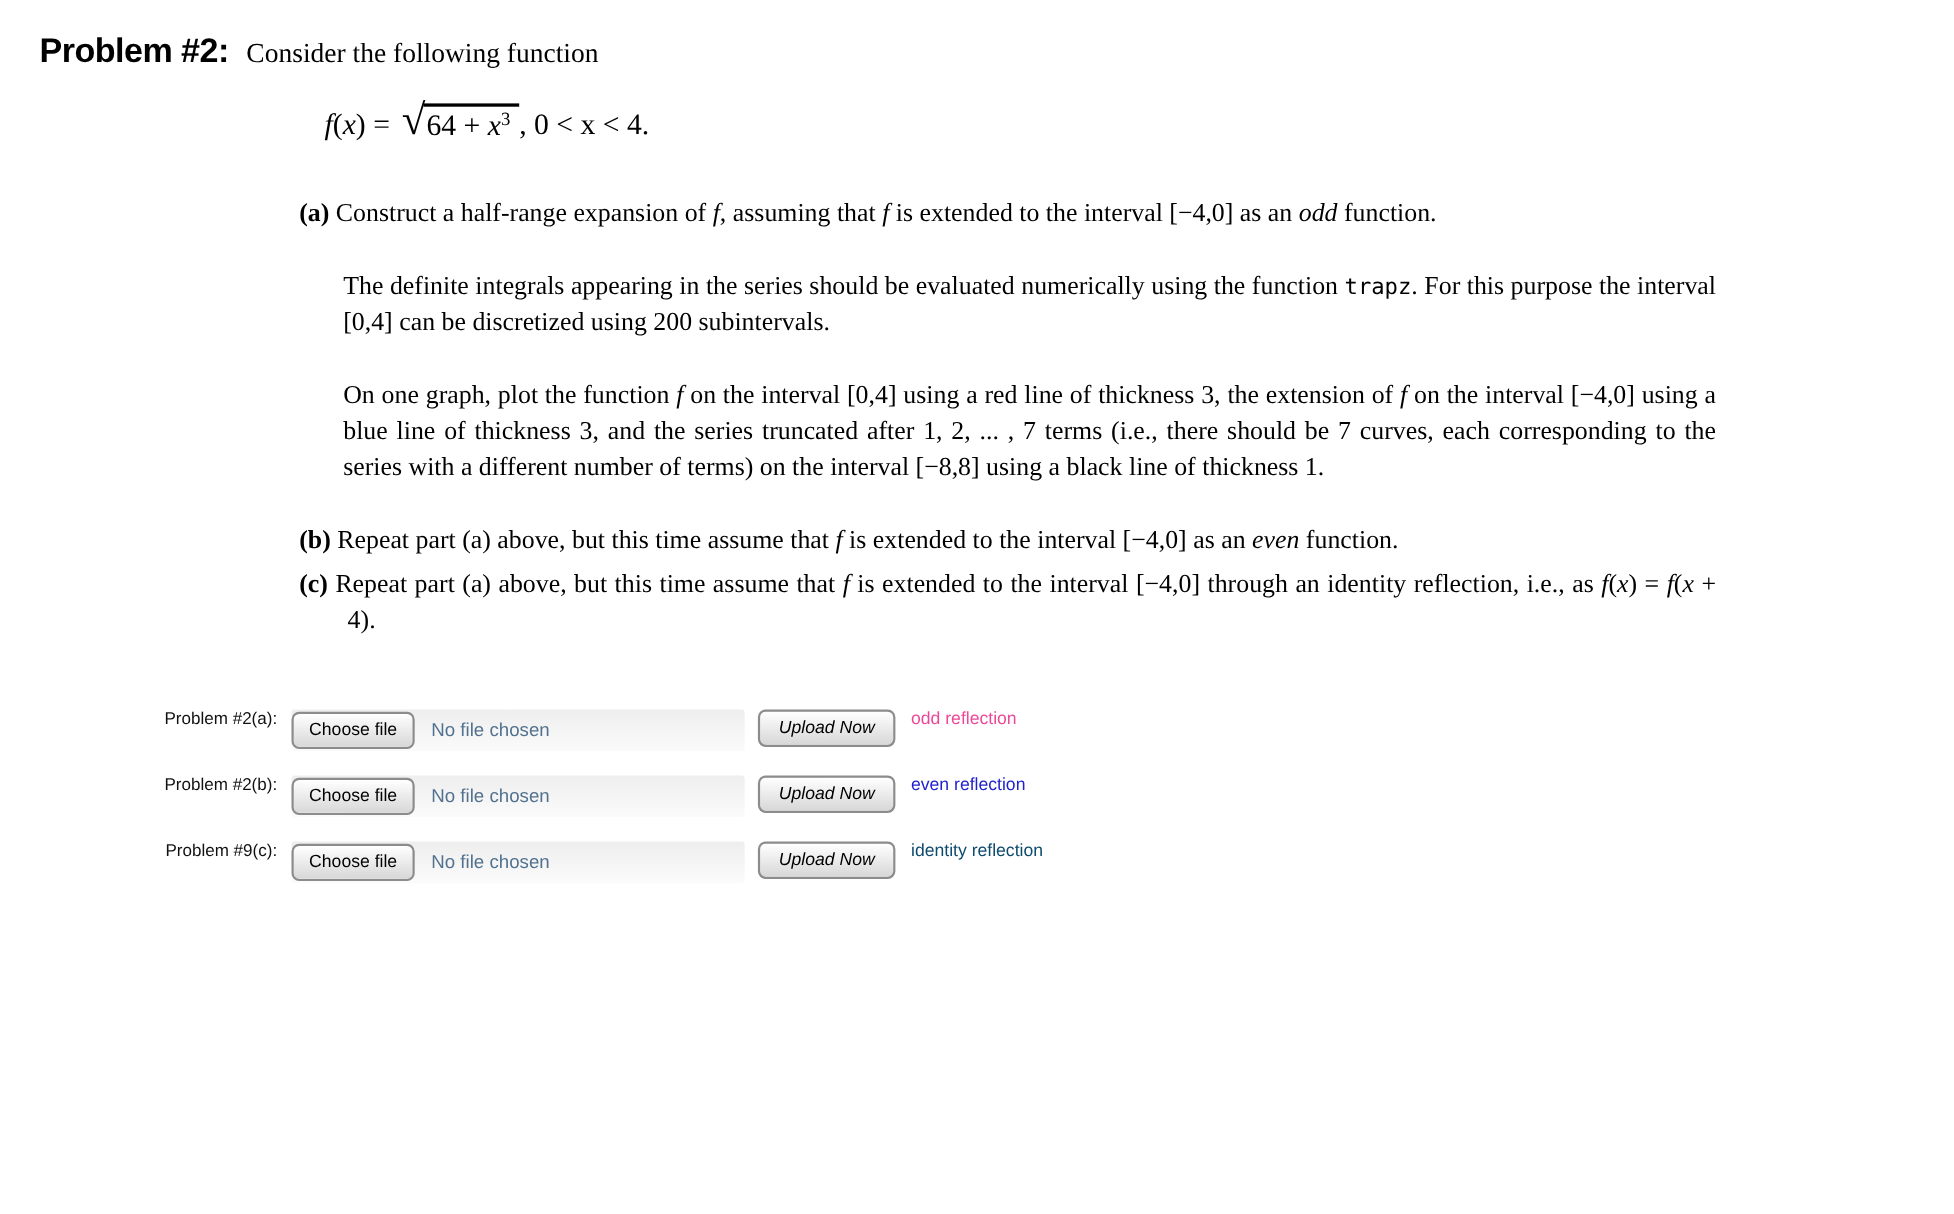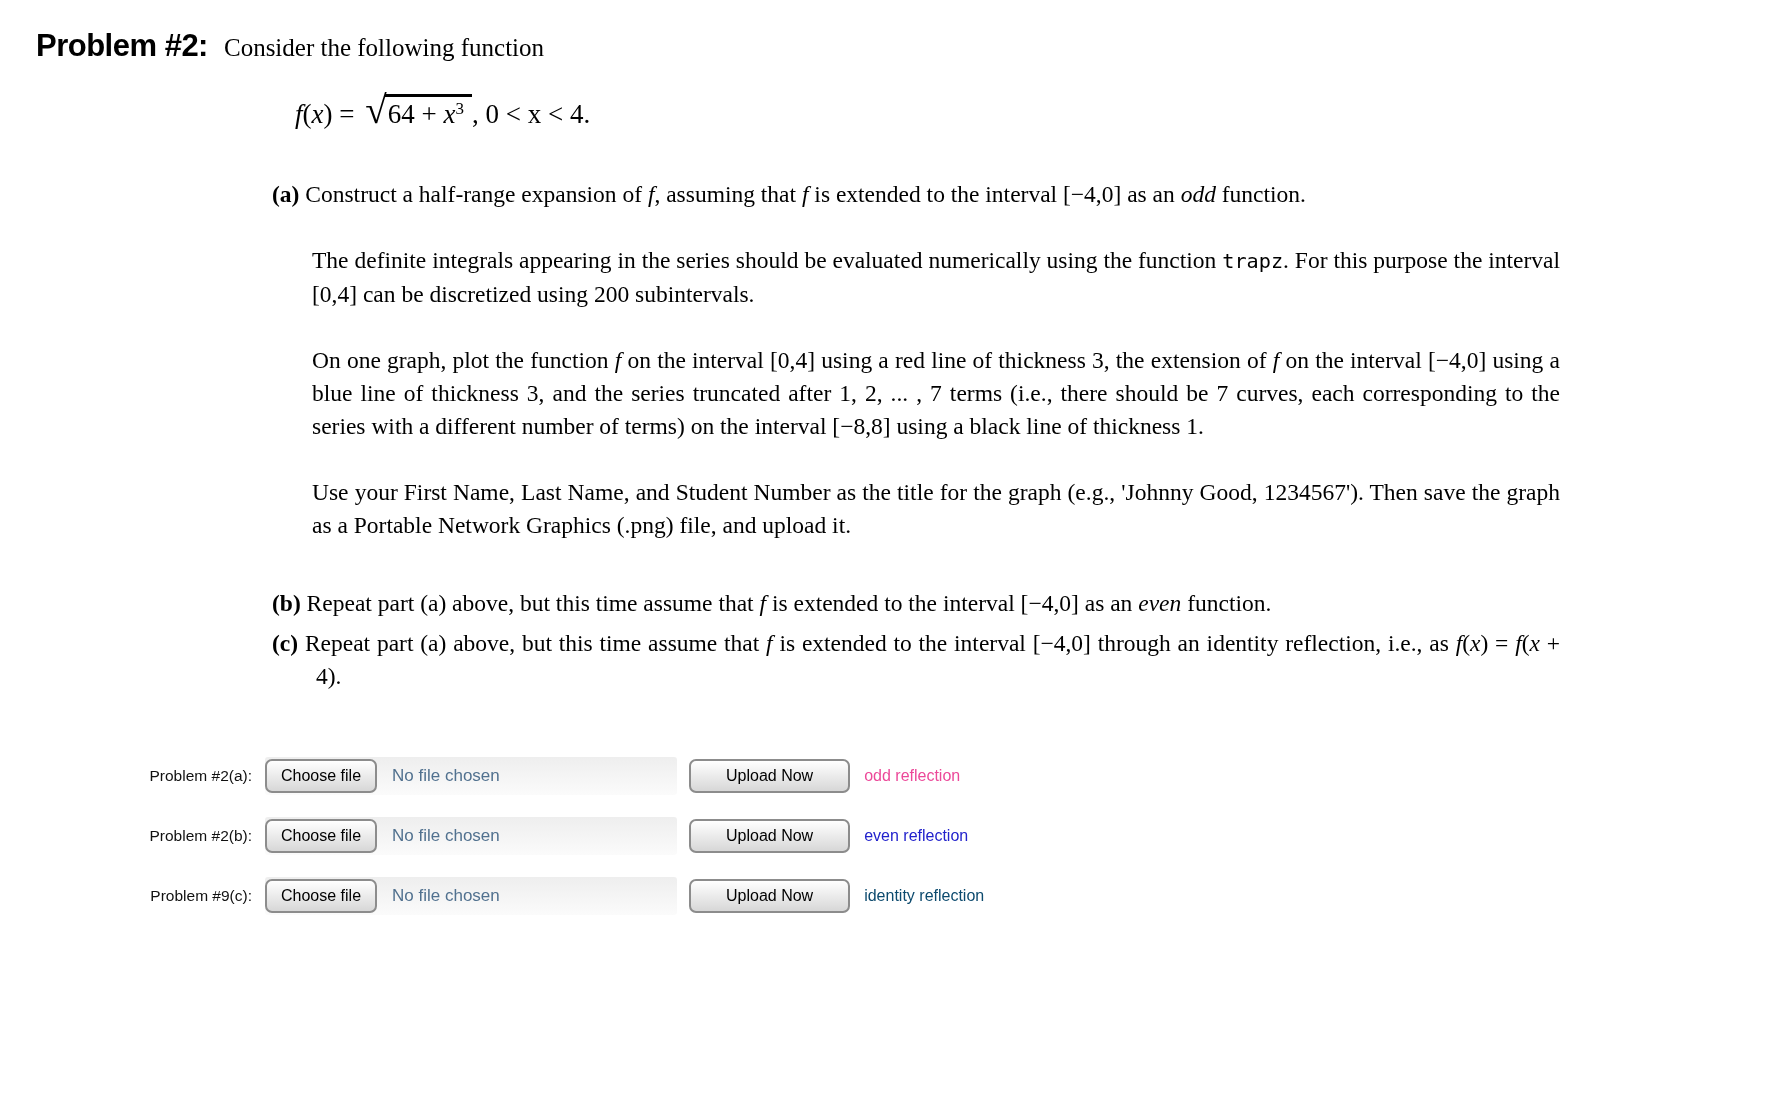--- a/index.html
+++ b/index.html
@@ -36,35 +36,35 @@
   }
   .para { margin:0 0 33px 0; }
   .hang { padding-left:44px; text-indent:-44px; }
   .indent { margin-left:40px; }
   .mb-large { margin-bottom:45px; }
   .mb-small { margin-bottom:7px; }
   .mb-none  { margin-bottom:0; }
 
   
   .uploads { margin:64px 0 0 108px; font-family:"Liberation Sans", sans-serif; }
-  .upload-row { display:flex; align-items:center; height:38px; margin-bottom:22px; }
+  .upload-row { display:flex; align-items:flex-start; height:38px; margin-bottom:22px; }
   .upload-label { width:144px; text-align:right; margin-right:13px; font-size:15.5px; color:#111; }
   .filebox {
     display:flex; align-items:center; width:412px; height:38px;
     background:linear-gradient(#eeeeee, #fbfbfb); border-radius:3px;
   }
   .btn {
     font-family:"Liberation Sans", sans-serif; font-size:16px; color:#000;
     height:34px; padding:0 14px;
     border:2px solid #8c8c8c; border-radius:7px;
     background:linear-gradient(#ffffff, #d7d7d7);
     display:inline-flex; align-items:center; cursor:pointer;
   }
   .status { font-size:17px; margin-left:15px; }
-  .upload-btn { margin-left:12px; padding:0 35px; }
+  .upload-btn { margin-left:12px; padding:0 17px;font-style:italic; }
   .link { font-size:16px; margin-left:14px; text-decoration:none; cursor:pointer; }
 </style>
 </head>
 <body>
 
 <div class="heading-row">
   <span class="problem-title">Problem #2:</span>
   <span class="intro">Consider the following function</span>
 </div>
 
@@ -72,21 +72,20 @@
   <span class="it">f</span><span>(</span><span class="it">x</span><span>)</span><span> = </span><span class="sqrt">
       <span class="radsign">√</span>
       <span class="radicand"><span>64 + </span><span class="it">x</span><sup>3</sup></span>
     </span><span>,  0 &lt; x &lt; 4.</span>
 </div>
 
 <div class="content">
   <p class="para hang"><span class="seg-b">(a)</span><span> Construct a half-range expansion of </span><span class="seg-i">f</span><span>, assuming that </span><span class="seg-i">f</span><span> is extended to the interval [−4,0] as an </span><span class="seg-i">odd</span><span> function.</span></p>
   <p class="para indent"><span>The definite integrals appearing in the series should be evaluated numerically using the function </span><span class="seg-m">trapz</span><span>. For this purpose the interval [0,4] can be discretized using 200 subintervals.</span></p>
   <p class="para indent"><span>On one graph, plot the function </span><span class="seg-i">f</span><span> on the interval [0,4] using a red line of thickness 3, the extension of </span><span class="seg-i">f</span><span> on the interval [−4,0] using a blue line of thickness 3, and the series truncated after 1, 2, ... , 7 terms (i.e., there should be 7 curves, each corresponding to the series with a different number of terms) on the interval [−8,8] using a black line of thickness 1.</span></p>
-  <p class="para indent mb-large"><span>Use your First Name, Last Name, and Student Number as the title for the graph (e.g., 'Johnny Good, 1234567'). Then save the graph as a Portable Network Graphics (.png) file, and upload it.</span></p>
   <p class="para hang mb-small"><span class="seg-b">(b)</span><span> Repeat part (a) above, but this time assume that </span><span class="seg-i">f</span><span> is extended to the interval [−4,0] as an </span><span class="seg-i">even</span><span> function.</span></p>
   <p class="para hang mb-none"><span class="seg-b">(c)</span><span> Repeat part (a) above, but this time assume that </span><span class="seg-i">f</span><span> is extended to the interval [−4,0] through an identity reflection, i.e., as </span><span class="seg-i">f</span><span>(</span><span class="seg-i">x</span><span>) = </span><span class="seg-i">f</span><span>(</span><span class="seg-i">x</span><span> + 4).</span></p>
 </div>
 
 <div class="uploads">
 
   <div class="upload-row">
     <span class="upload-label">Problem #2(a):</span>
     <div class="filebox">
       <button class="btn">Choose file</button>

